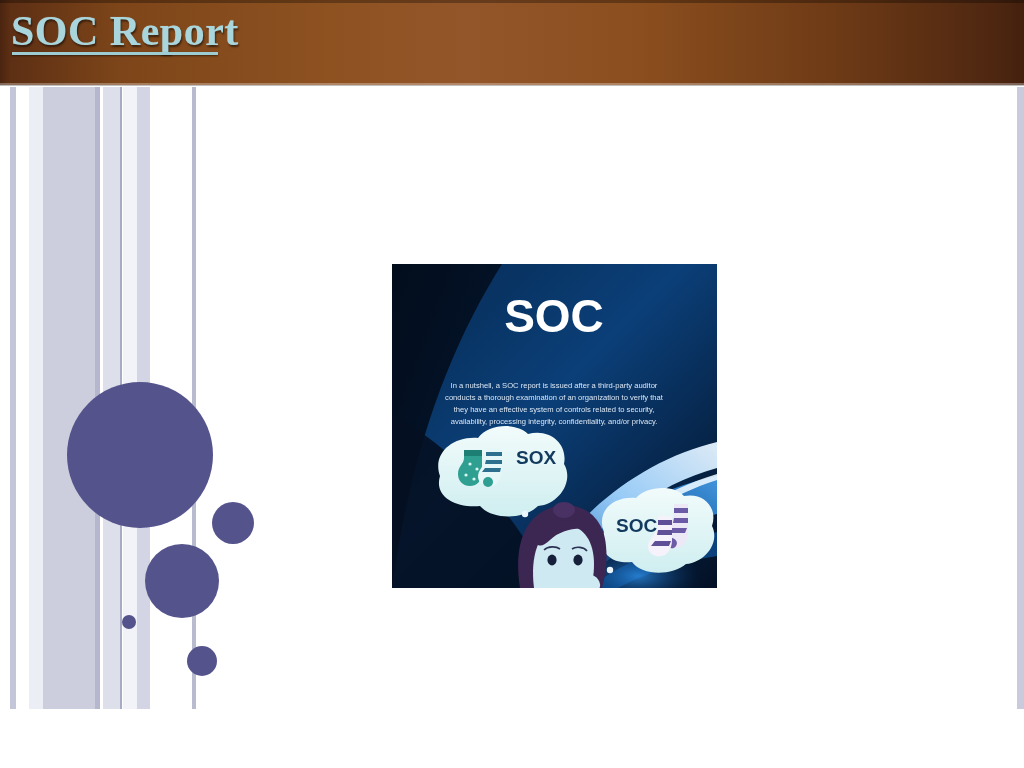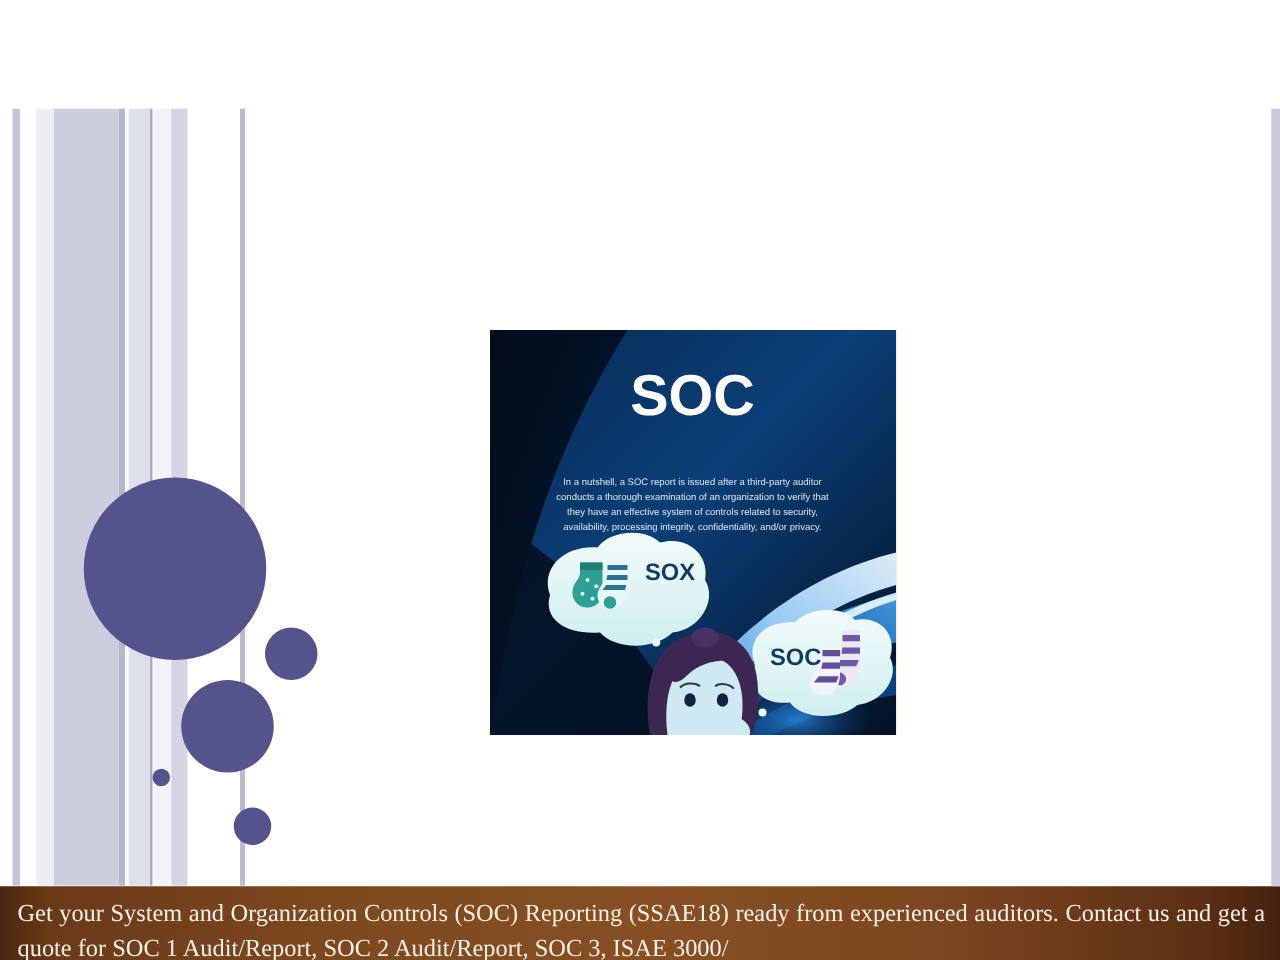--- a/index.html
+++ b/index.html
@@ -158,20 +158,26 @@
     line-height: 28px;
     text-align: justify;
     text-justify: inter-word;
   }
 </style>
 </head>
 <body>
 
 <div id="slide">
 
+  <div id="header-band">
+    <div id="header-band-topline"></div>
+    <div id="header-band-botline"></div>
+    <div id="page-title" style="color: rgb(169, 214, 220);">SOC Report</div>
+    <div id="page-title-underline"></div>
+  </div>
 
   <div id="stripes">
       <div class="stripe" style="left: 10px; width: 6px; background: rgb(195, 197, 216); opacity: 1;"></div>
       <div class="stripe" style="left: 29px; width: 14px; background: rgb(236, 238, 245); opacity: 1;"></div>
       <div class="stripe" style="left: 43px; width: 52px; background: rgb(204, 206, 222); opacity: 1;"></div>
       <div class="stripe" style="left: 95px; width: 5px; background: rgb(180, 183, 205); opacity: 1;"></div>
       <div class="stripe" style="left: 103px; width: 17px; background: rgb(221, 223, 235); opacity: 1;"></div>
       <div class="stripe" style="left: 120px; width: 2px; background: rgb(168, 171, 196); opacity: 1;"></div>
       <div class="stripe" style="left: 123px; width: 14px; background: rgb(242, 243, 248); opacity: 1;"></div>
       <div class="stripe" style="left: 137px; width: 13px; background: rgb(211, 213, 228); opacity: 1;"></div>
@@ -299,18 +305,15 @@
         <ellipse cx="160" cy="296" rx="4.6" ry="5.4" fill="#16203a"></ellipse>
         <ellipse cx="186" cy="296" rx="4.6" ry="5.4" fill="#16203a"></ellipse>
         <path d="M152 286 C156 282 164 282 168 285" stroke="#2b3352" stroke-width="1.6" fill="none"></path>
         <path d="M180 285 C184 282 192 283 195 287" stroke="#2b3352" stroke-width="1.6" fill="none"></path>
 
         <path d="M178 316 C186 306 206 308 208 320 C210 330 190 334 180 328 Z" fill="#cfe9f3"></path>
       </g>
     </svg>
   </div>
 
-  <div id="footer-band">
-    <div id="footer-text" style="color: rgb(247, 238, 228);">Get your System and Organization Controls (SOC) Reporting (SSAE18) ready from experienced auditors. Contact us and get a quote for SOC 1 Audit/Report, SOC 2 Audit/Report, SOC 3, ISAE 3000/</div>
-  </div>
 
 <div class="stripe" style="left: 1017px; width: 7px; background: rgb(201, 203, 221); opacity: 1; position: absolute; top: 87px; height: 622px;"></div>
   </div>
 
 </body></html>

